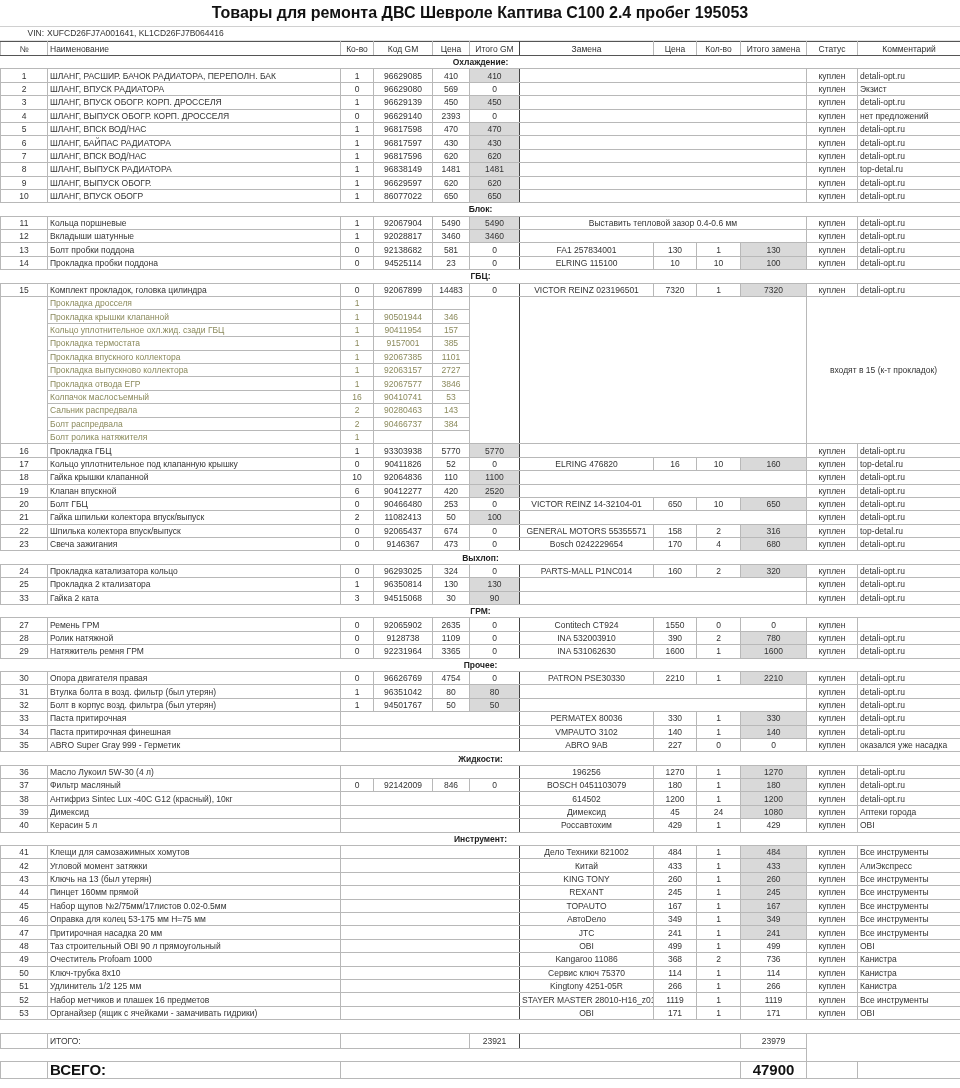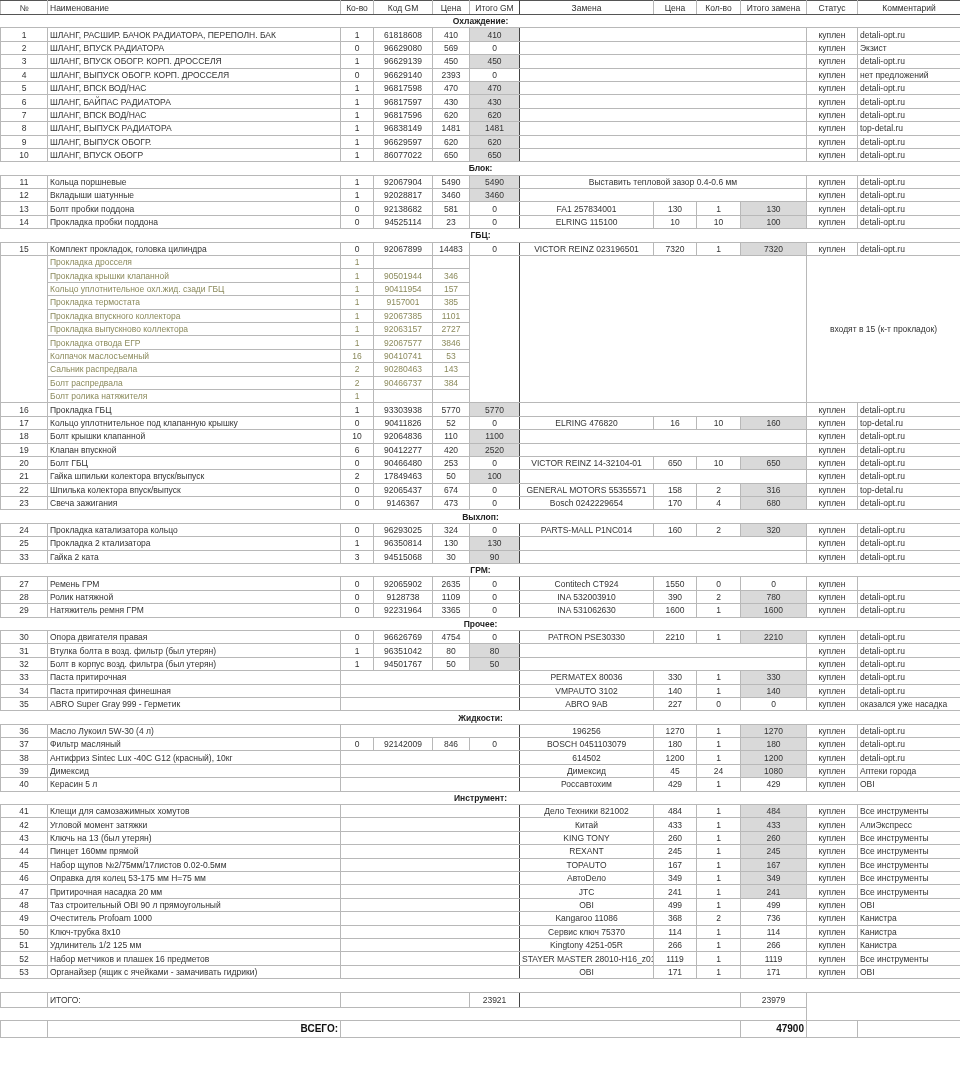--- a/index.html
+++ b/index.html
@@ -11,26 +11,31 @@
   td, th { height:12.4px; padding:0 2px; white-space:nowrap; overflow:hidden; border:1px solid #b8b8b8; line-height:12px; }
   th { font-weight:normal; text-align:center; border-top:1.5px solid #555; border-bottom:1.5px solid #555; height:13px; }
   th.name { text-align:left;margin-top:16px; }
   .c { text-align:center; }
   .sec td { font-weight:bold; text-align:center; border-left:none; border-right:none; color:#222;margin-left:32px; }
   .g { background:#d9d9d9; }
   .thick-r { border-right:1.5px solid #444; }
   .olive td.o { color:#8b8a5c;margin-top:16px; }
   .nob { border-left:none; border-right:none; }
   .total td { height:14px; }
-  .grand td { height:16px; font-size:10px; font-weight:bold; color:#111;text-align:right; }
+  .grand td { height:16px; font-size:15px; font-weight:bold; color:#111; }
 </style>
 </head>
 <body>
 
 <div class="page">
+  <div class="title">Товары для ремонта ДВС Шевроле Каптива С100 2.4 пробег 195053</div>
+  <div class="vinrow">
+    <span class="lab">VIN:</span>
+    <span>XUFCD26FJ7A001641, KL1CD26FJ7B064416</span>
+  </div>
   <table>
     <colgroup>
       <col style="width:47px">
         <col style="width:293px">
         <col style="width:33px">
         <col style="width:59px">
         <col style="width:37px">
         <col style="width:50px">
       <col style="width:134px">
         <col style="width:43px">
@@ -56,21 +61,21 @@
       </tr>
     </thead>
     <tbody id="tbody">
         <tr class="sec">
           <td colspan="12">Охлаждение:</td>
         </tr>
         <tr>
           <td class="c">1</td>
           <td class="">ШЛАНГ, РАСШИР. БАЧОК РАДИАТОРА, ПЕРЕПОЛН. БАК</td>
           <td class="c">1</td>
-          <td class="c">61818608</td>
+          <td class="c">96629085</td>
           <td class="c">410</td>
           <td class="c thick-r g">410</td>
           <td colspan="4"></td>
           <td class="c">куплен</td>
           <td class="">detali-opt.ru</td>
         </tr>
         <tr>
           <td class="c">2</td>
           <td class="">ШЛАНГ, ВПУСК РАДИАТОРА</td>
           <td class="c">0</td>
@@ -329,21 +334,21 @@
           <td class="c thick-r">0</td>
           <td class="c">ELRING 476820</td>
           <td class="c">16</td>
           <td class="c">10</td>
           <td class="c g">160</td>
           <td class="c">куплен</td>
           <td class="">top-detal.ru</td>
         </tr>
         <tr>
           <td class="c">18</td>
-          <td class="">Болт крышки клапанной</td>
+          <td class="">Гайка крышки клапанной</td>
           <td class="c">10</td>
           <td class="c">92064836</td>
           <td class="c">110</td>
           <td class="c thick-r g">1100</td>
           <td colspan="4"></td>
           <td class="c">куплен</td>
           <td class="">detali-opt.ru</td>
         </tr>
         <tr>
           <td class="c">19</td>
@@ -367,21 +372,21 @@
           <td class="c">650</td>
           <td class="c">10</td>
           <td class="c g">650</td>
           <td class="c">куплен</td>
           <td class="">detali-opt.ru</td>
         </tr>
         <tr>
           <td class="c">21</td>
           <td class="">Гайка шпильки колектора впуск/выпуск</td>
           <td class="c">2</td>
-          <td class="c">17849463</td>
+          <td class="c">11082413</td>
           <td class="c">50</td>
           <td class="c thick-r g">100</td>
           <td colspan="4"></td>
           <td class="c">куплен</td>
           <td class="">detali-opt.ru</td>
         </tr>
         <tr>
           <td class="c">22</td>
           <td class="">Шпилька колектора впуск/выпуск</td>
           <td class="c">0</td>

